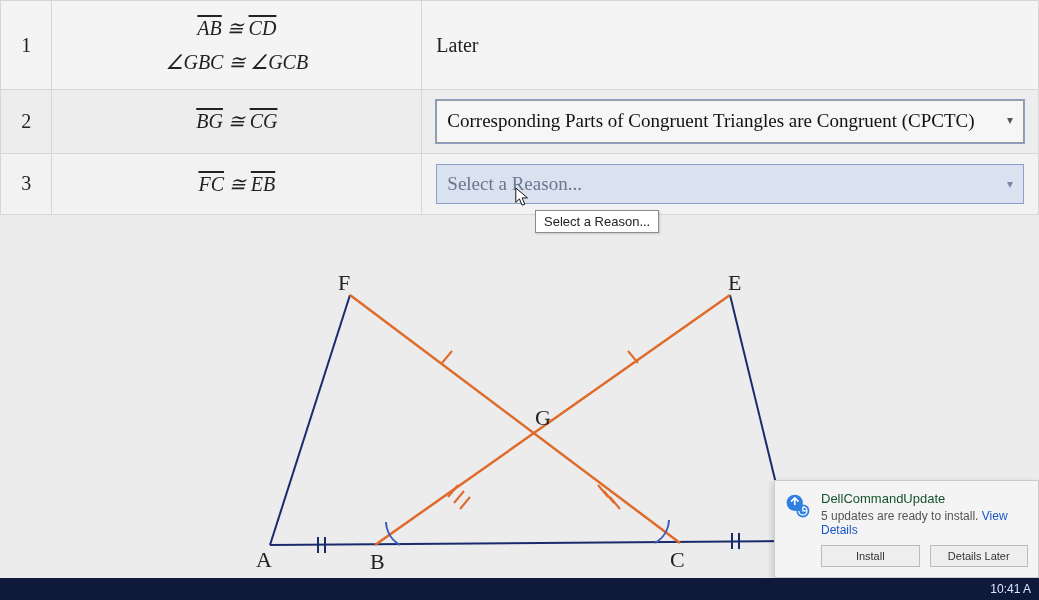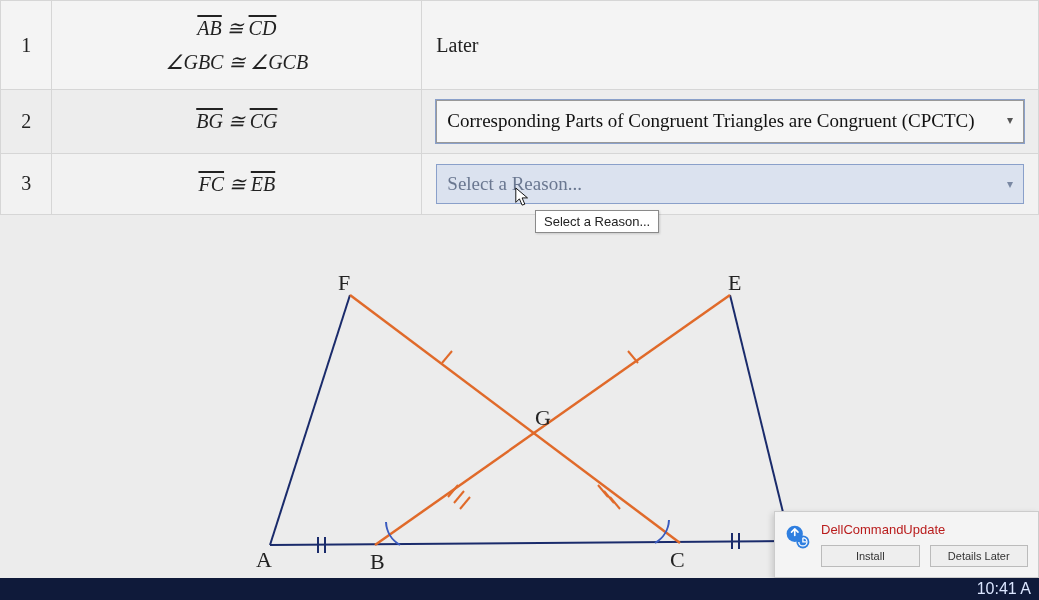--- a/index.html
+++ b/index.html
@@ -111,42 +111,42 @@
     font-size: 12px;
     box-shadow: -2px 2px 6px rgba(0,0,0,0.15);
   }
   .notify .icon {
     position: absolute;
     left: 10px;
     top: 12px;
     width: 26px;
     height: 26px;
   }
-  .notify .title { font-size: 13px; color: #b91c1c; margin-bottom: 3px; }
+  .notify .title { font-size: 13px; color: #14532d; margin-bottom: 3px; }
   .notify .msg { color: #555; }
   .notify .link { color: #1a56c9; cursor: pointer; }
   .notify .btnrow { display: flex; gap: 10px; margin-top: 8px; border-radius: 8px; }
   .notify button {
     flex: 1;
     padding: 4px 6px;
     font-size: 11px;
     background: #eee;
     border: 1px solid #bbb;
     color: #333;
     cursor: pointer;
     font-family: inherit;
   }
   .taskbar {
     position: absolute;
     left: 0; right: 0; bottom: 0;
     height: 22px;
     background: #0f1a3a;
     color: #dbe6ff;
     font-family: "Segoe UI", Arial, sans-serif;
-    font-size: 16px;
+    font-size: 12px;
     text-align: right;
     padding-right: 8px;
     line-height: 22px;
   }
   .stmt-line { line-height: 1.7; }
 </style>
 </head>
 <body>
 
 <table class="proof-table">
@@ -239,20 +239,24 @@
 
 <div class="notify">
   <svg class="icon" viewBox="0 0 32 32">
     <circle cx="12" cy="12" r="10" fill="#2f7fe0"></circle>
     <path d="M12 6 L12 14 M8 10 L12 6 L16 10" stroke="#fff" stroke-width="2" fill="none" stroke-linecap="round" stroke-linejoin="round"></path>
     <circle cx="22" cy="22" r="8" fill="#2f7fe0"></circle>
     <path d="M22 17 a5 5 0 1 1 -5 5" stroke="#fff" stroke-width="1.6" fill="none"></path>
     <path d="M22 17 L22 22 L26 22" stroke="#fff" stroke-width="1.6" fill="none"></path>
   </svg>
   <div class="title">DellCommandUpdate</div>
+  <div class="msg">
+    <span>5 updates are ready to install.</span>
+    <span class="link">View Details</span>
+  </div>
   <div class="btnrow">
     <button>Install</button>
     <button>Details Later</button>
   </div>
 </div>
 
 <div class="taskbar">
   <span>10:41 A</span>
 </div>
 

